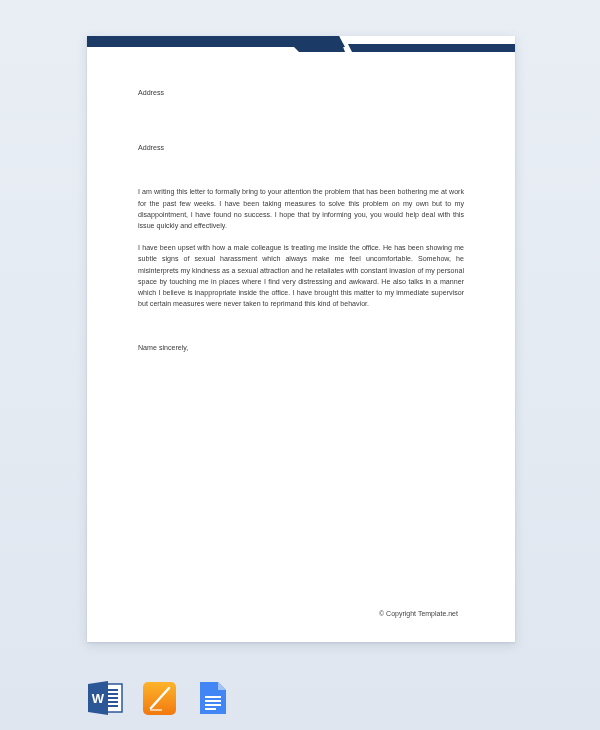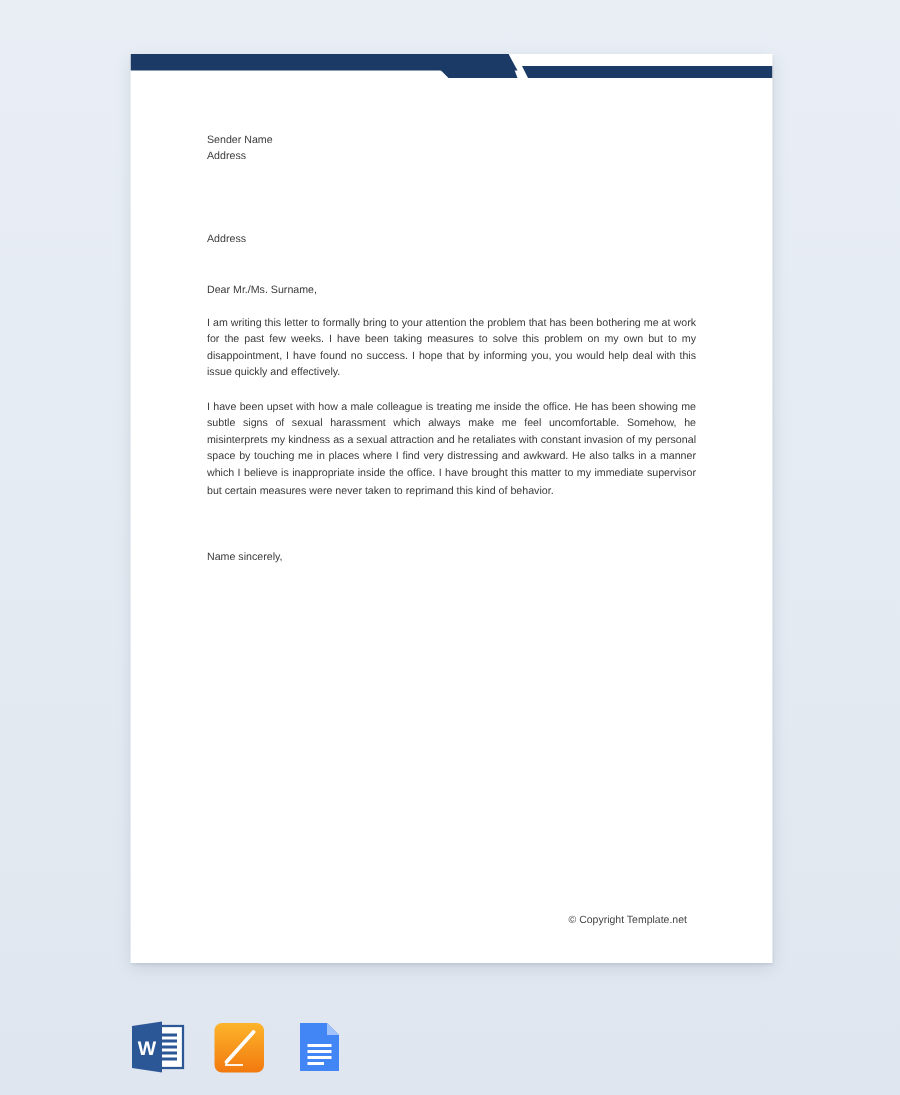--- a/index.html
+++ b/index.html
@@ -34,27 +34,25 @@
 
 <div class="page">
   <svg class="header-bar" viewBox="0 0 428 18" width="428" height="18">
     <polygon points="0,0 252,0 258,11 256,11 0,11" fill="#1b3a66"></polygon>
     <polygon points="208,11 252,0 258,16 214,16" fill="#1b3a66"></polygon>
     <polygon points="205,9 250,9 256,16 212,16" fill="#1b3a66"></polygon>
     <polygon points="261,8 428,8 428,16 265,16" fill="#1b3a66"></polygon>
   </svg>
 
   <div class="letter">
-    <p>Sender Name</p>
     <p>Address</p>
     <div class="gap-m"></div>
     <div class="gap-m"></div>
     <p>Address</p>
     <div class="gap-m"></div>
-    <p>Dear Mr./Ms. Surname,</p>
     <div class="gap-s"></div>
     <p class="justify">I am writing this letter to formally bring to your attention the problem that has been bothering me at work for the past few weeks. I have been taking measures to solve this problem on my own but to my disappointment, I have found no success. I hope that by informing you, you would help deal with this issue quickly and effectively.</p>
     <div class="gap-s"></div>
     <p class="justify">I have been upset with how a male colleague is treating me inside the office. He has been showing me subtle signs of sexual harassment which always make me feel uncomfortable. Somehow, he misinterprets my kindness as a sexual attraction and he retaliates with constant invasion of my personal space by touching me in places where I find very distressing and awkward. He also talks in a manner which I believe is inappropriate inside the office. I have brought this matter to my immediate supervisor but certain measures were never taken to reprimand this kind of behavior.</p>
     <div class="gap-s"></div>
     <div class="gap-s"></div>
     <div class="gap-s"></div>
     <p>Name sincerely,</p>
     <div class="gap-l"></div>
   </div>

